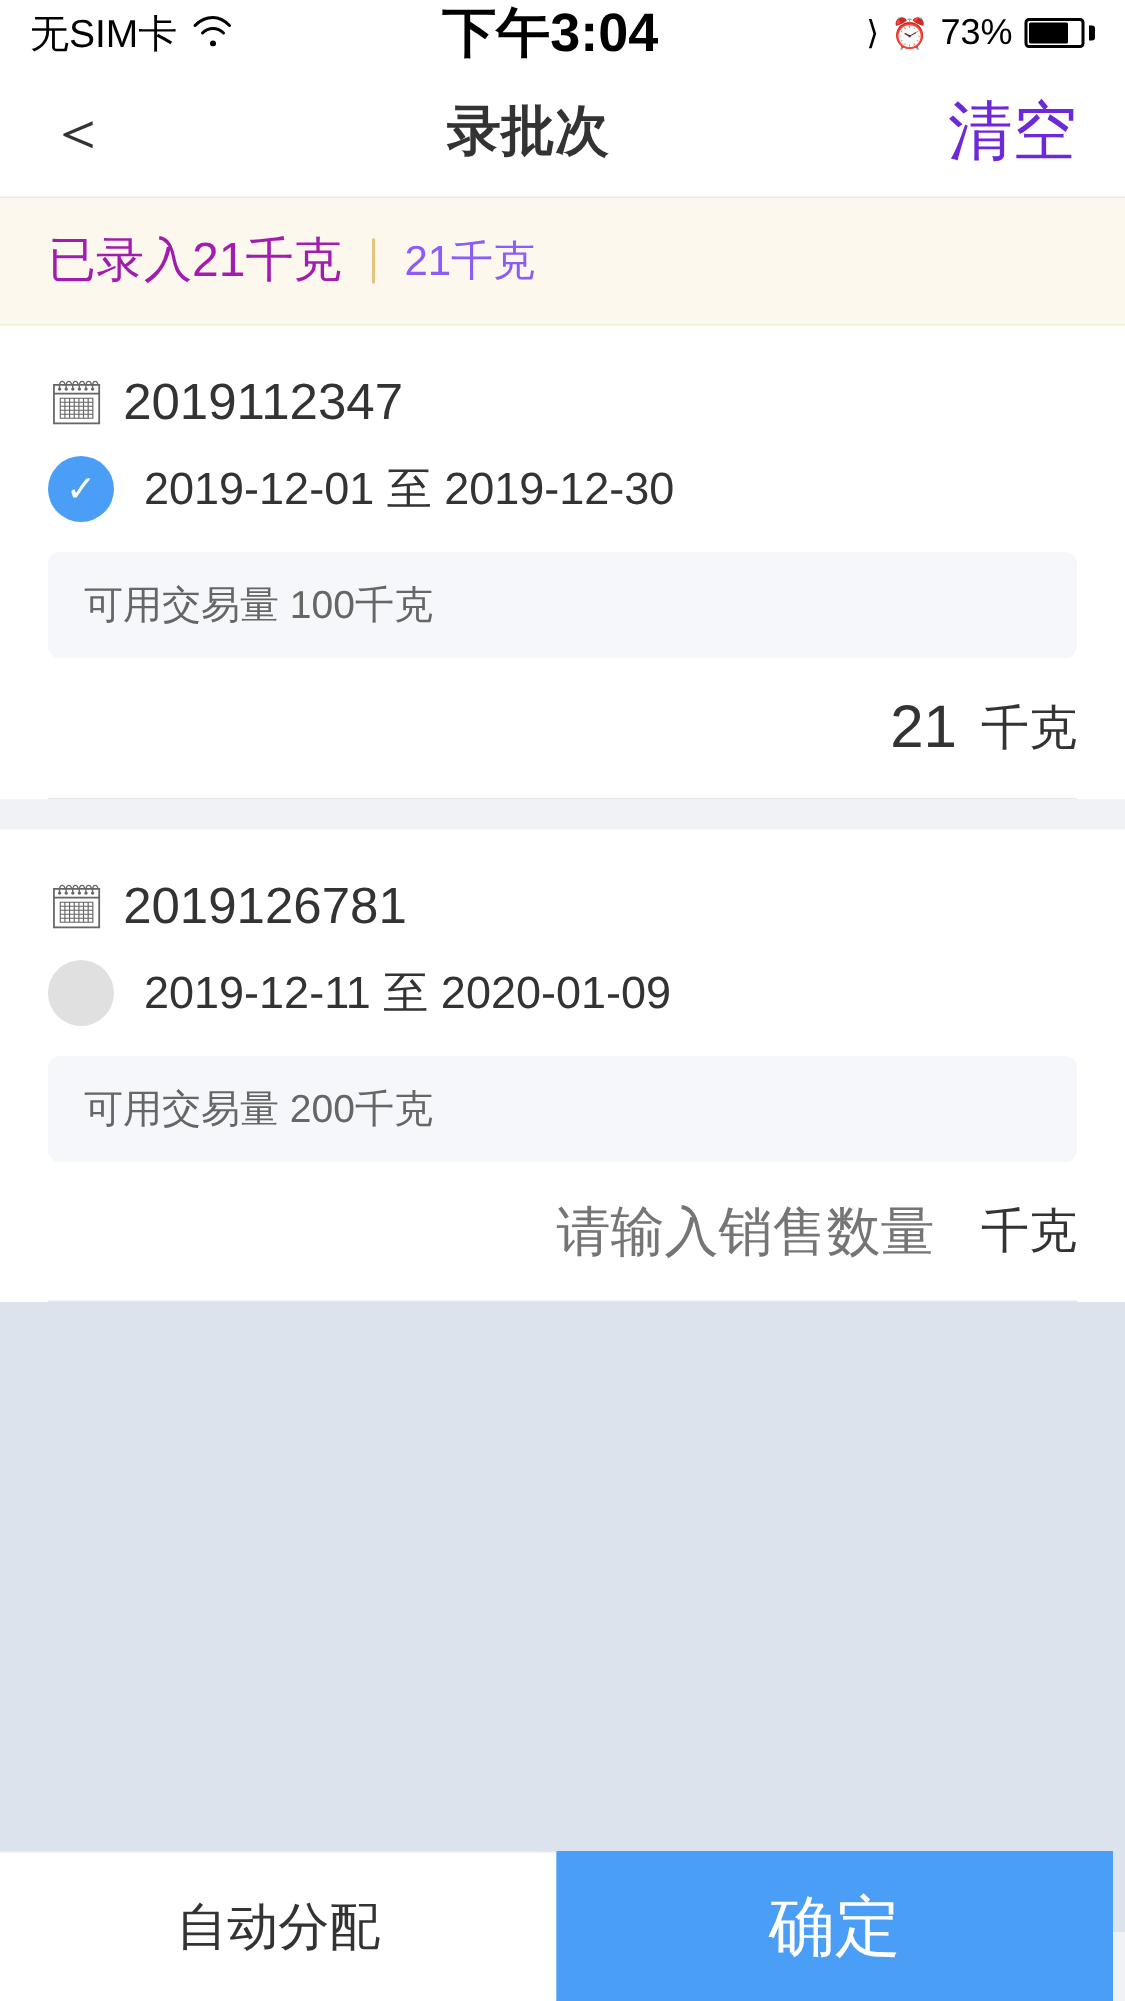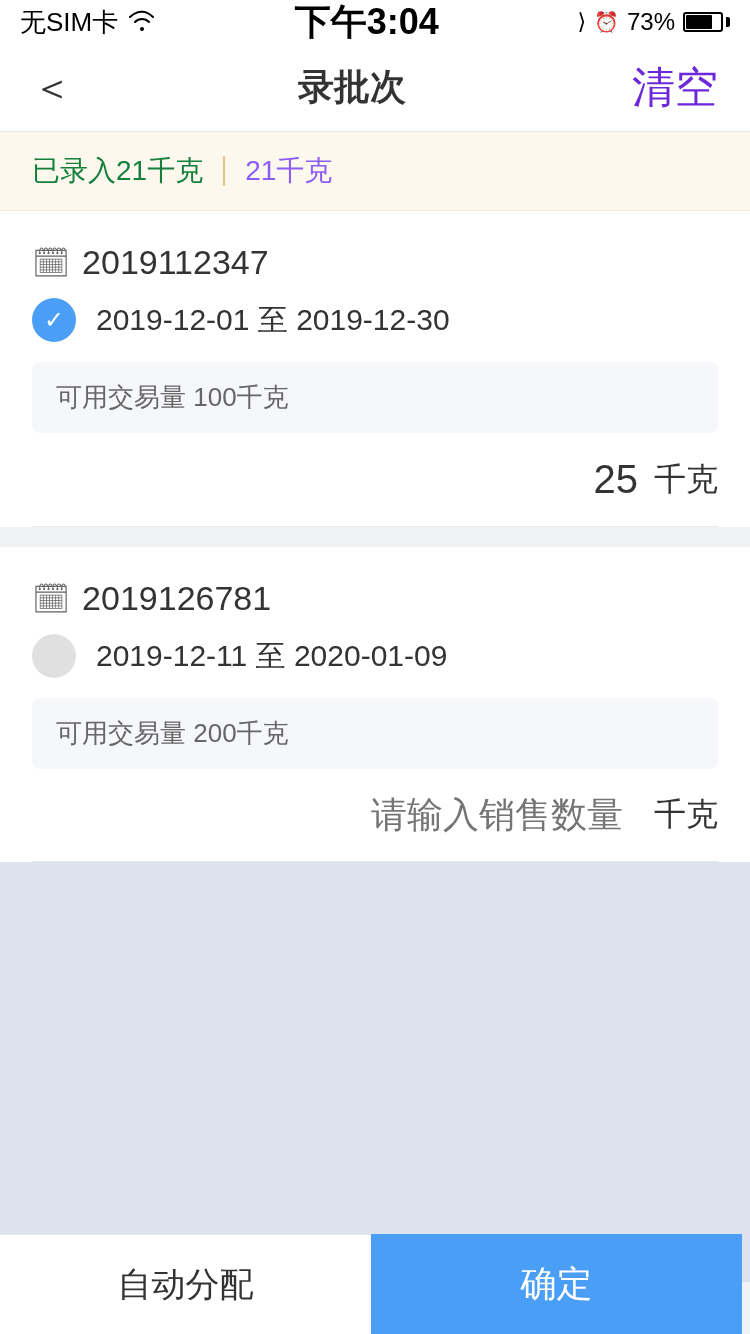--- a/index.html
+++ b/index.html
@@ -102,22 +102,22 @@
     .summary-bar {
       width: 750px;
       background: #fdf8ee;
       padding: 20px 32px;
       display: flex;
       align-items: center;
       gap: 20px;
       border-bottom: 1px solid #f0e8d0;
     }
     .summary-label {
-      font-size: 28px;
-      color: #15803d;
+      font-size: 32px;
+      color: #a21caf;
     }
     .summary-divider {
       width: 2px;
       height: 30px;
       background: #c9920a;
       opacity: 0.5;
     }
     .summary-value {
       font-size: 28px;
       color: #8b5cf6;
@@ -258,21 +258,21 @@
       cursor: pointer;
       display: flex;
       align-items: center;
       justify-content: center;
       border-top: 1px solid #e8e8e8;
     }
     .btn-confirm {
       flex: 1;
       background: #4a9ef5;
       border: none;
-      font-size: 36px;
+      font-size: 44px;
       color: #fff;
       cursor: pointer;
       display: flex;
       align-items: center;
       justify-content: center;
     }
 
     .content-wrap {
       padding-bottom: 100px;
     }
@@ -327,21 +327,21 @@
     <div class="batch-date-row">
       <div class="radio-circle selected">
         <span class="radio-check">✓</span>
       </div>
       <span class="batch-date">2019-12-01 至 2019-12-30</span>
     </div>
     <div class="batch-quota">
       <span class="batch-quota-text">可用交易量 100千克</span>
     </div>
     <div class="batch-amount-row">
-      <span class="batch-amount-value">25</span>
+      <span class="batch-amount-value">21</span>
       <span class="batch-amount-unit">千克</span>
     </div>
   </div>
 
   <div class="card-separator"></div>
 
   <div class="batch-card">
     <div class="batch-header">
       <span class="batch-icon">🗓</span>
       <span class="batch-id">2019126781</span>

